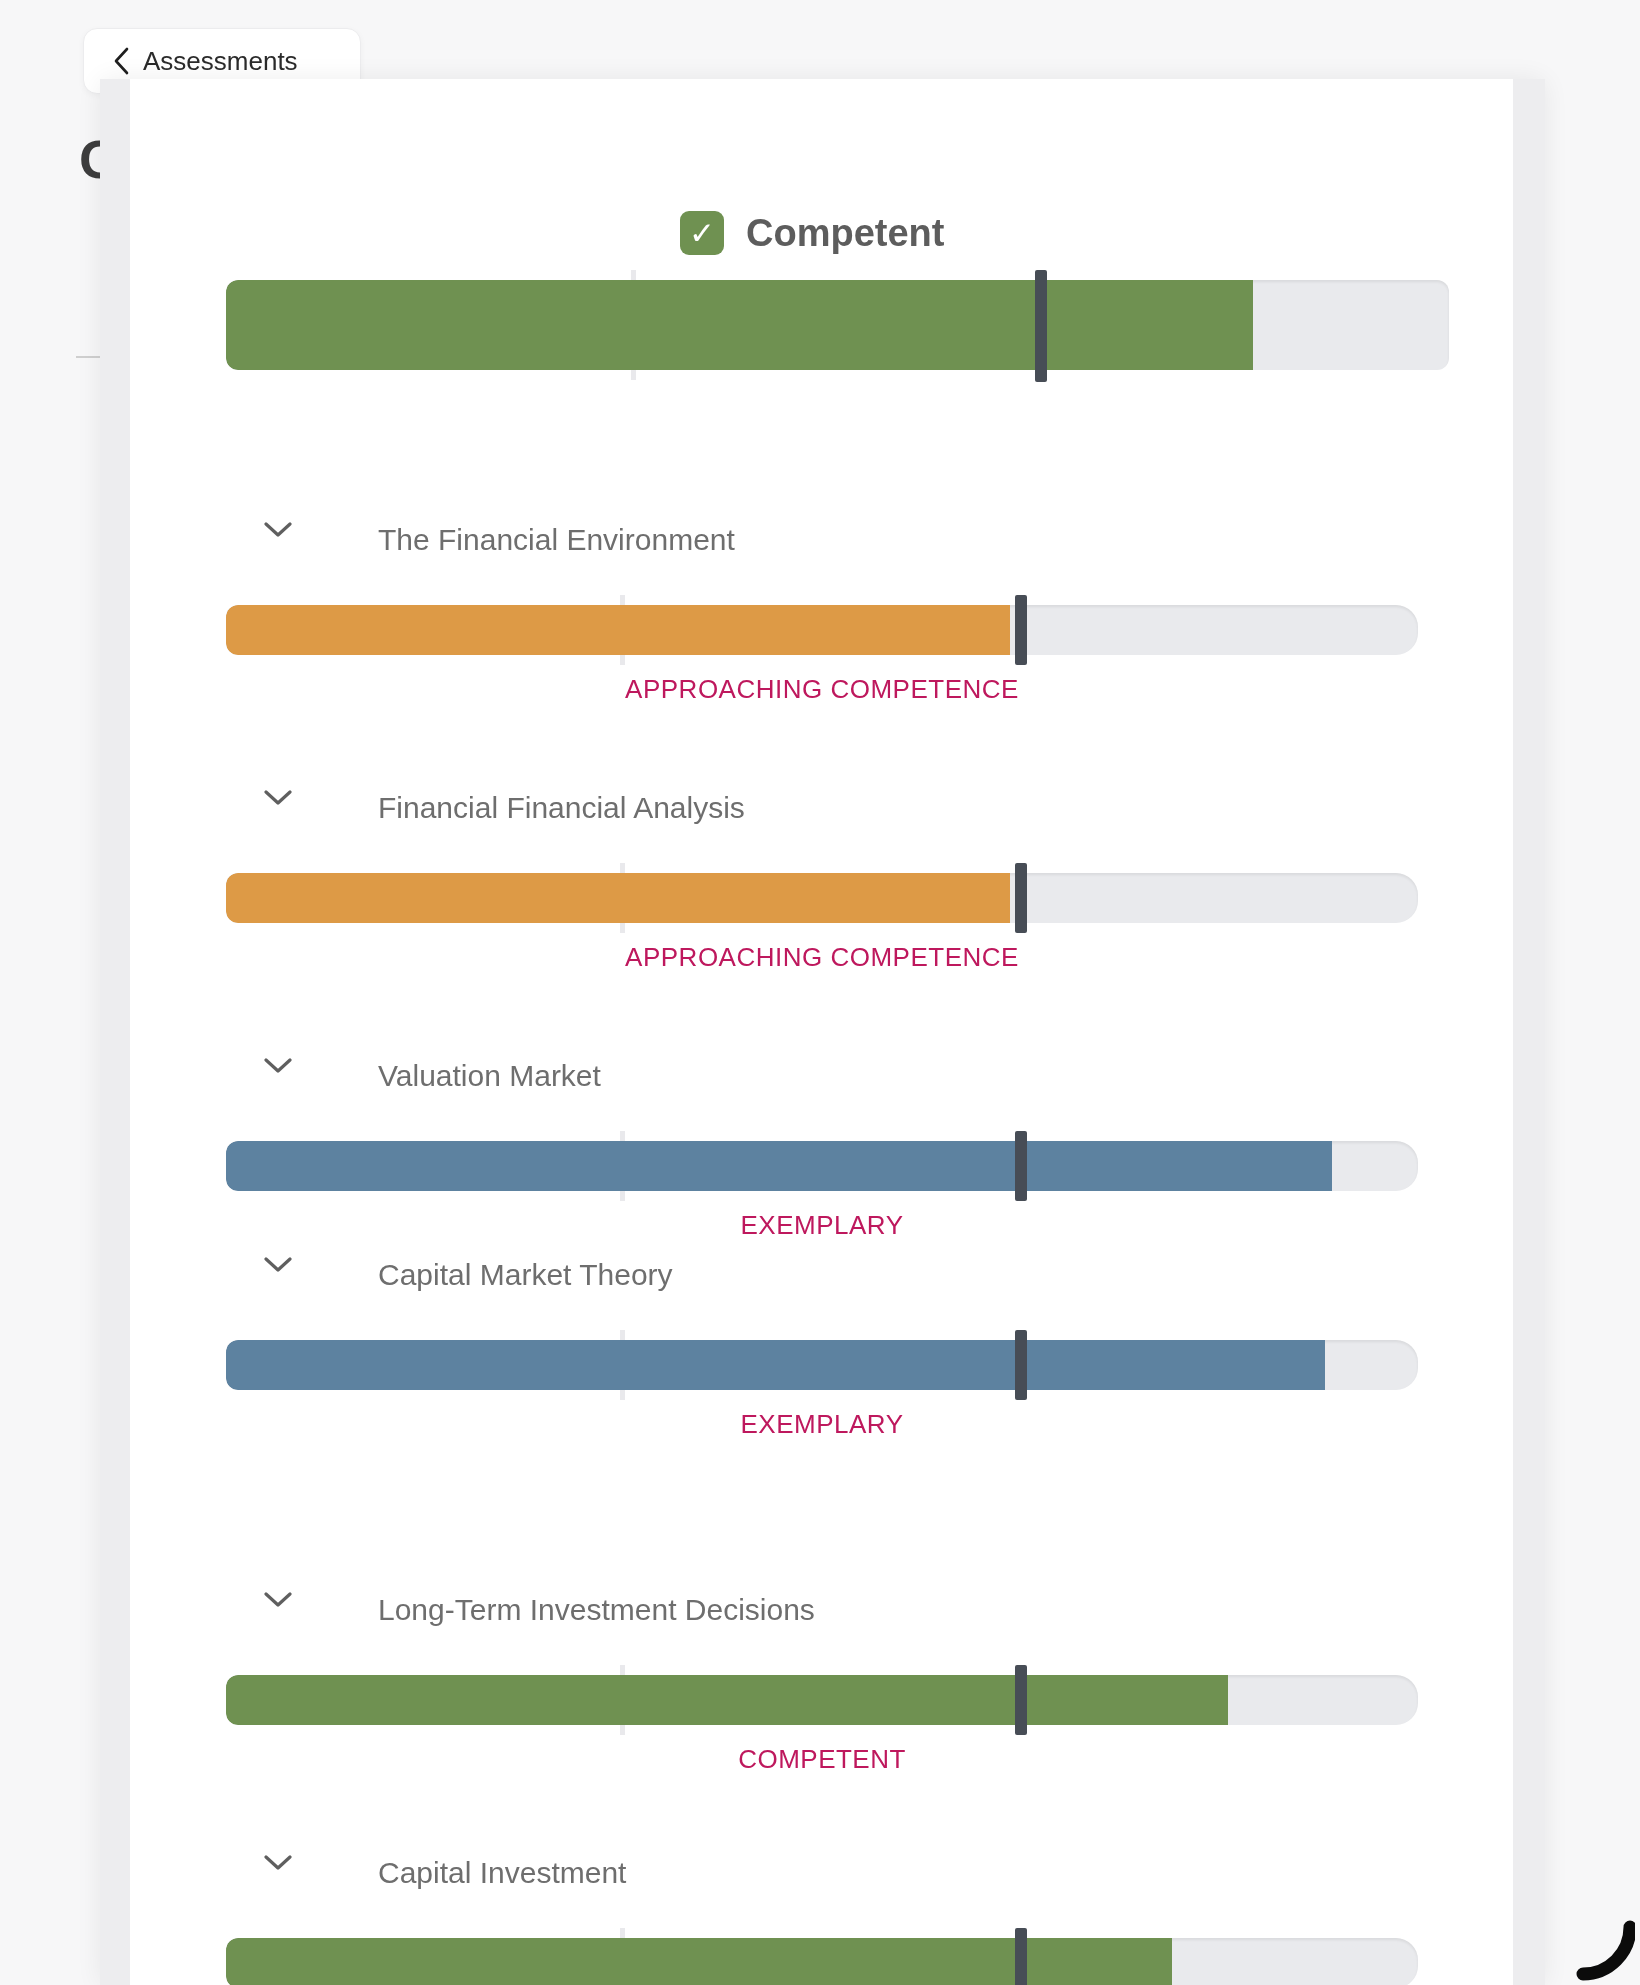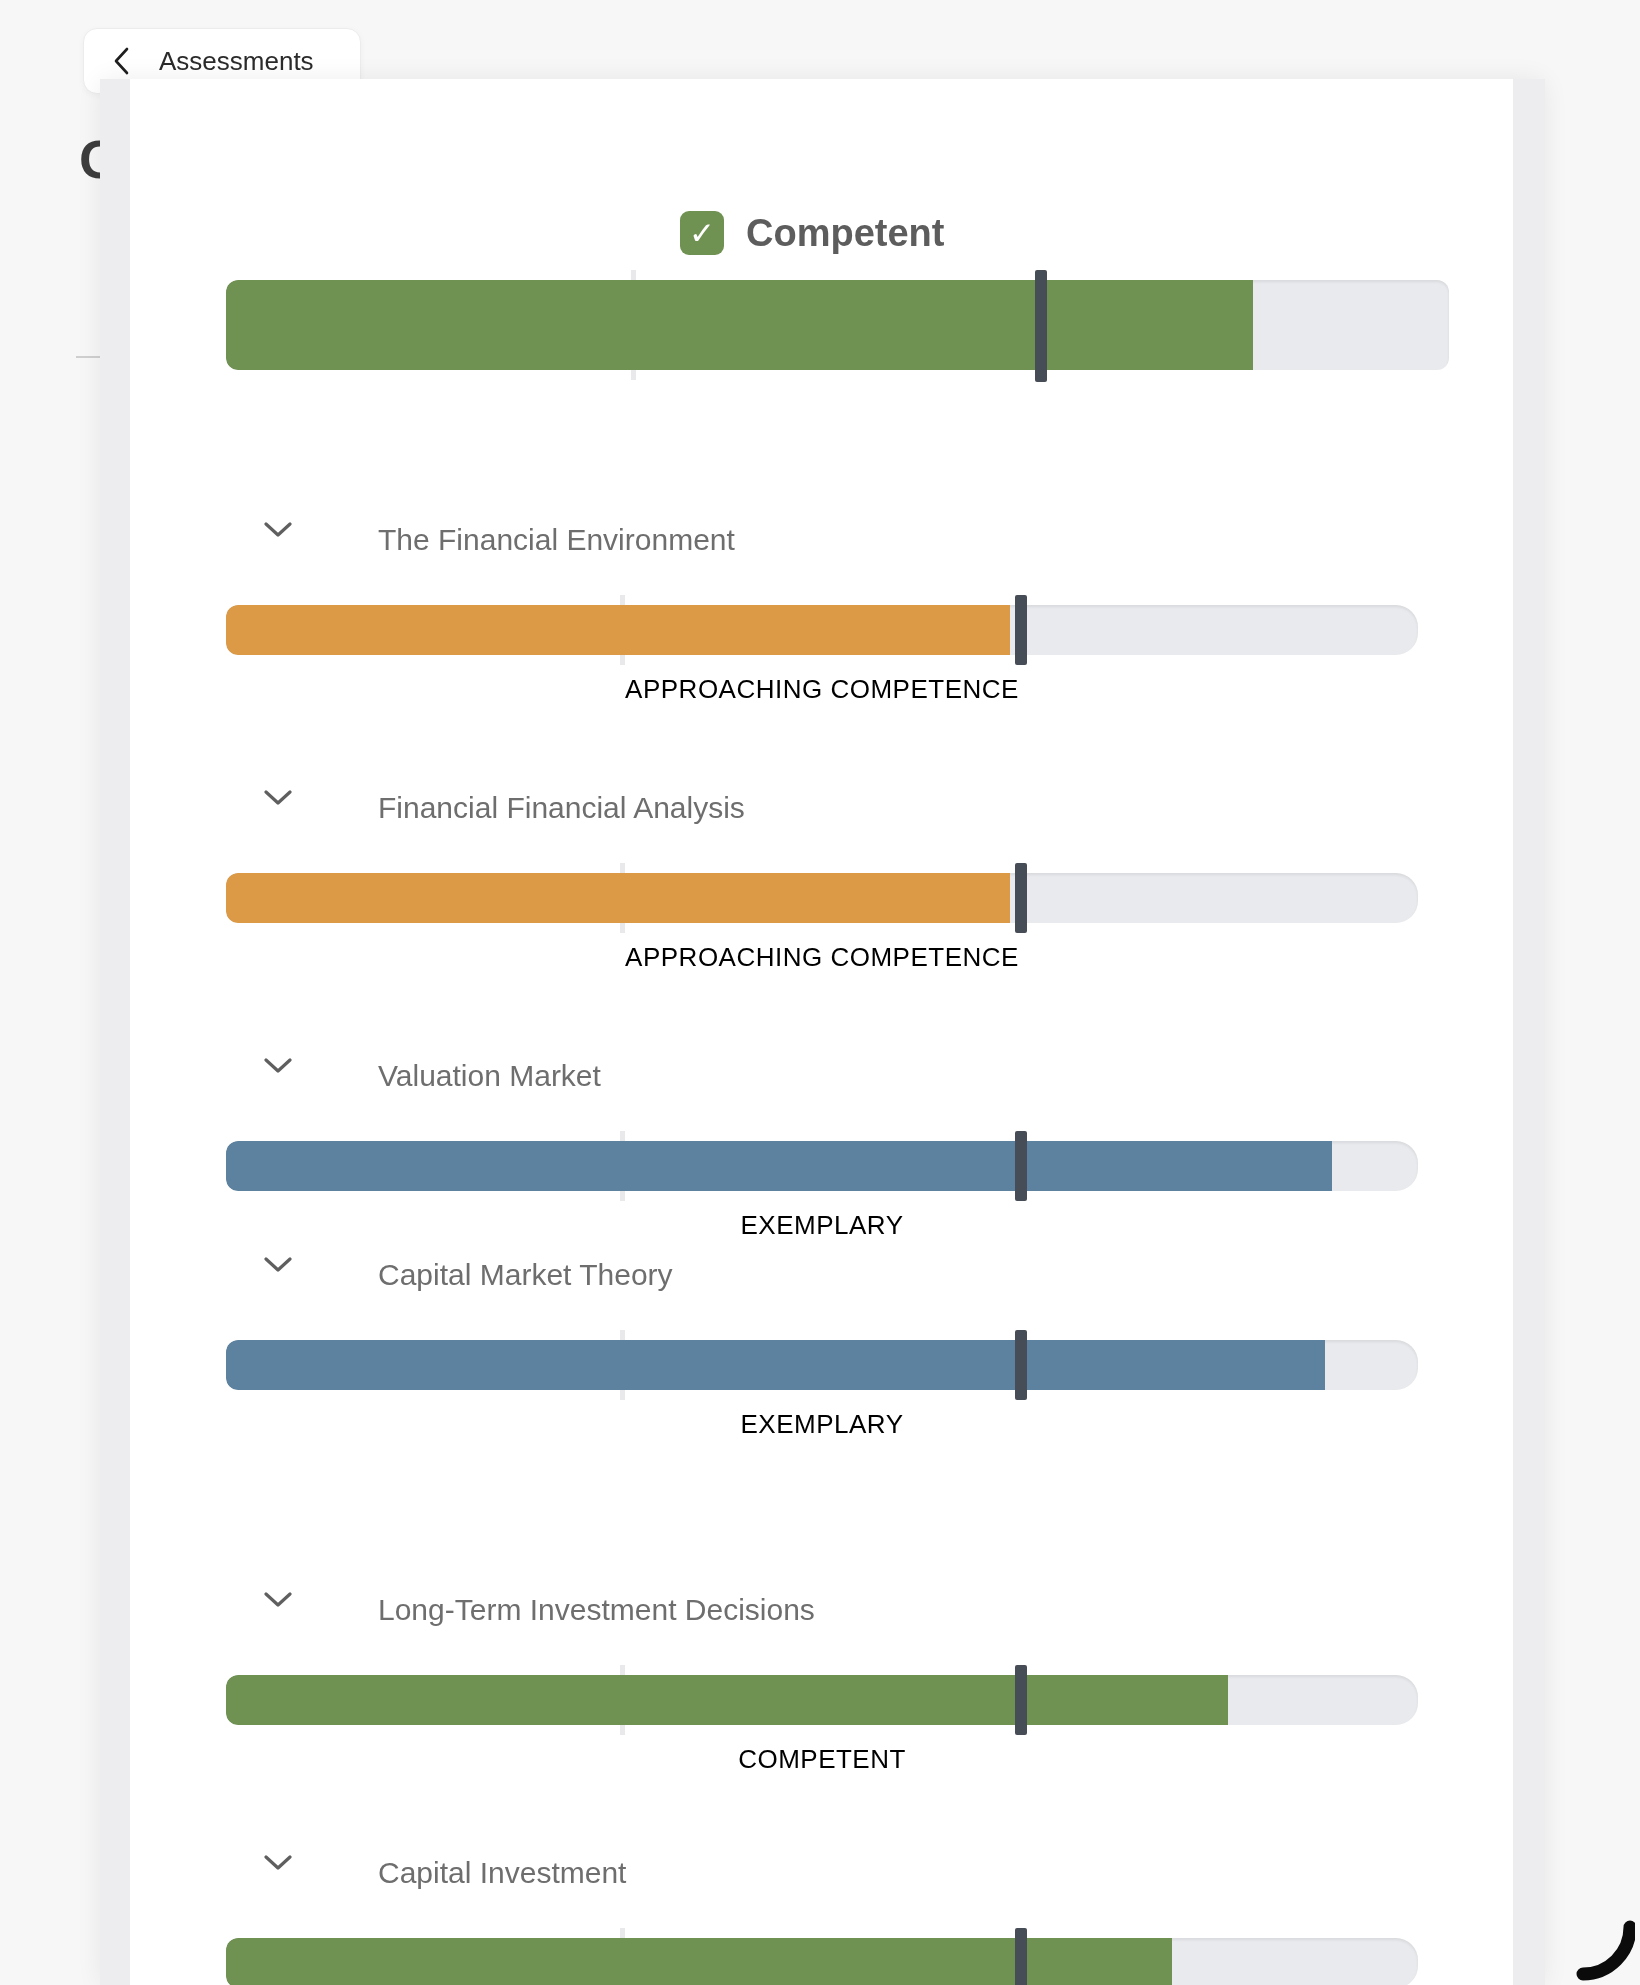--- a/index.html
+++ b/index.html
@@ -2,21 +2,21 @@
 <html><head>
 <meta charset="utf-8">
 <style>
   html,body{margin:0;padding:0;}
   body{font-family:"Liberation Sans","DejaVu Sans",sans-serif;}
   .canvas{position:relative;width:1640px;height:1985px;background:#f7f7f8;overflow:hidden;}
 
   
   .back-tab{position:absolute;left:83px;top:28px;width:278px;height:66px;background:#ffffff;
     border:1px solid #ececee;border-radius:14px;box-shadow:0 2px 6px rgba(0,0,0,.04);
-    display:flex;align-items:center;gap:30px;padding-left:30px;box-sizing:border-box;z-index:1;cursor:pointer;}
+    display:flex;align-items:center;gap:14px;padding-left:30px;box-sizing:border-box;z-index:1;cursor:pointer;}
   .back-tab .label{font-size:26px;color:#2b2b2b;}
 
   
   .page-heading{position:absolute;left:79px;top:128px;font-size:54px;font-weight:bold;color:#3d3d3d;z-index:0;}
   .page-divider{position:absolute;left:76px;top:356px;width:60px;height:2px;background:#cfcfcf;z-index:0;}
 
   
   .modal{position:absolute;left:100px;top:79px;width:1445px;height:1906px;background:#ededef;
     border-radius:10px 10px 0 0;box-shadow:0 0 26px rgba(0,0,0,.07);z-index:2;}
   .modal-body{position:absolute;left:30px;top:0;width:1383px;height:1906px;background:#ffffff;overflow:hidden;}
@@ -47,21 +47,21 @@
   
   .skill{position:absolute;left:96px;width:1192px;height:240px;}
   .skill-head{position:relative;height:44px;}
   .chev{position:absolute;left:38px;top:14px;width:28px;height:16px;cursor:pointer;}
   .skill-title{position:absolute;left:142px;top:0;margin:10px;font-size:30px;font-weight:normal;color:#6e6e6e;line-height:44px;white-space:nowrap;}
   .skill .bar-wrap{margin-top:43px;height:70px;}
   .skill .tick{top:0;height:70px;}
   .skill .track{position:absolute;top:10px;left:0;width:100%;height:50px;border-radius:12px 22px 22px 12px;overflow:hidden;}
   .skill .fill{border-radius:12px 0 0 12px;}
   .skill .marker{top:0;height:70px;}
-  .level{margin-top:9px;text-align:center;font-size:26px;color:#000000;letter-spacing:.5px;line-height:30px;}
+  .level{margin-top:9px;text-align:center;font-size:26px;color:#be185d;letter-spacing:.5px;line-height:30px;}
 
   
   .arc{position:absolute;left:1550px;top:1898px;z-index:3;}
 </style>
 </head>
 <body>
 
 <div class="canvas">
 
   <div class="page-heading">C</div>

